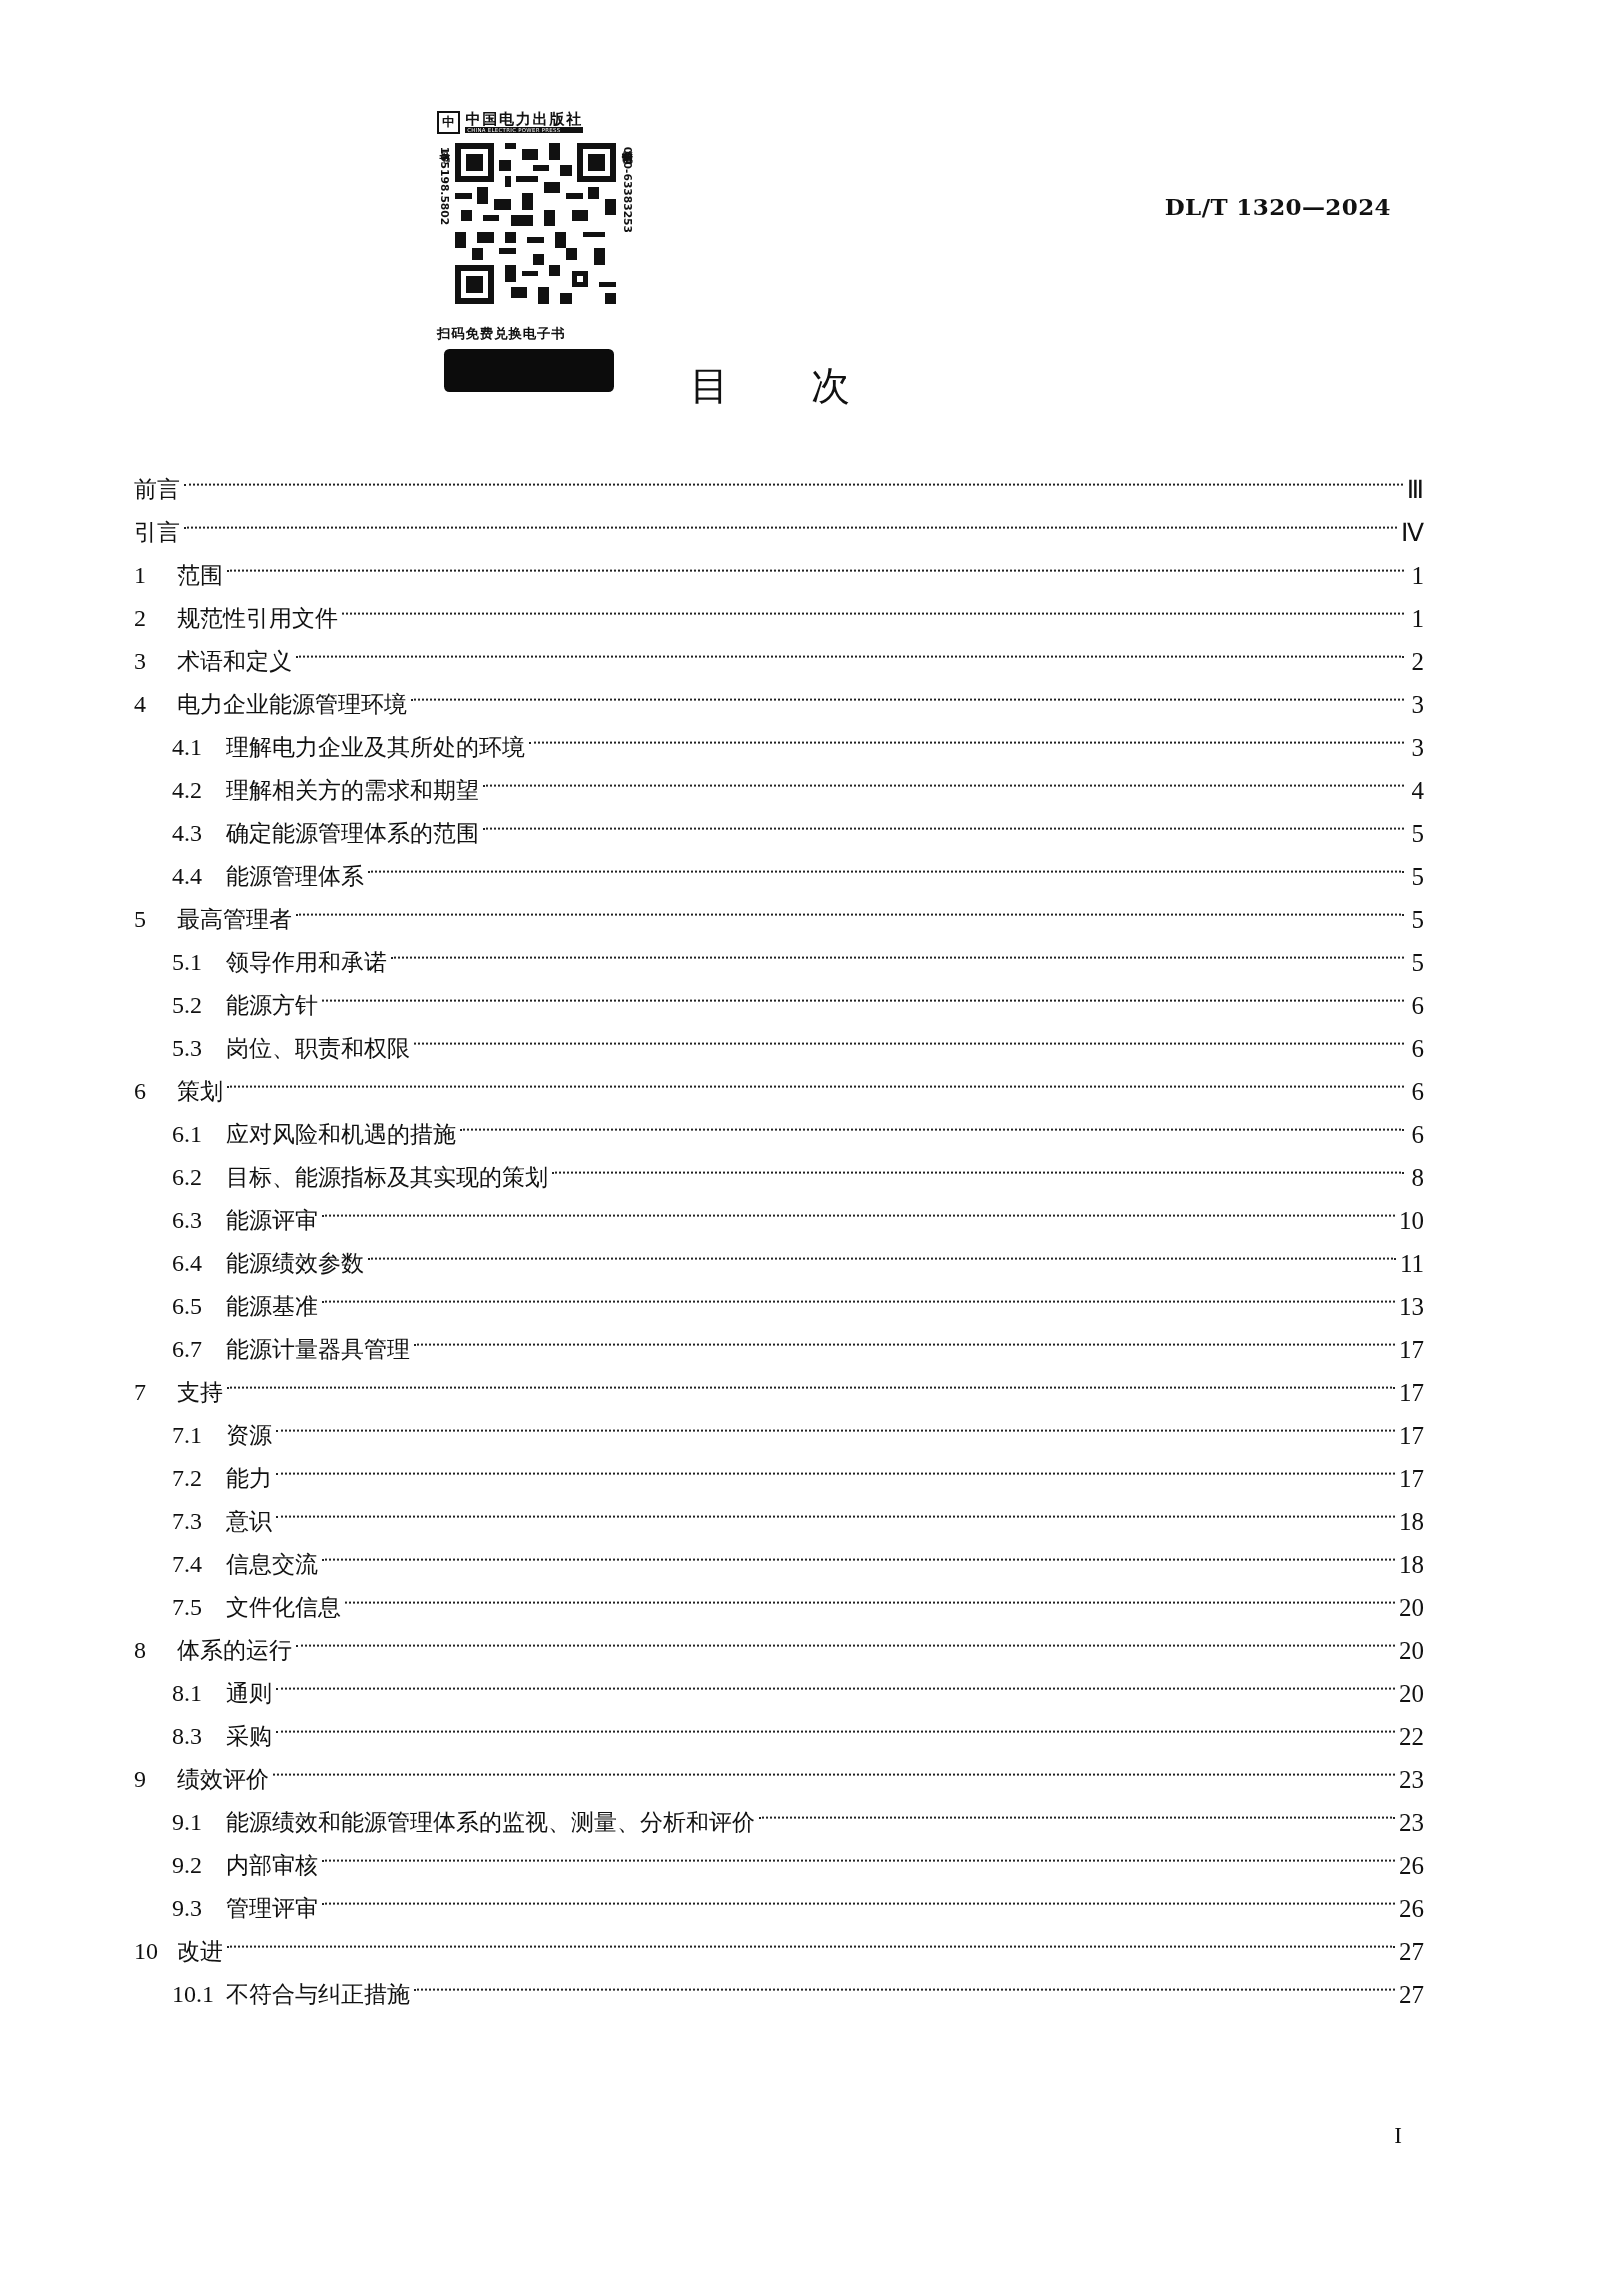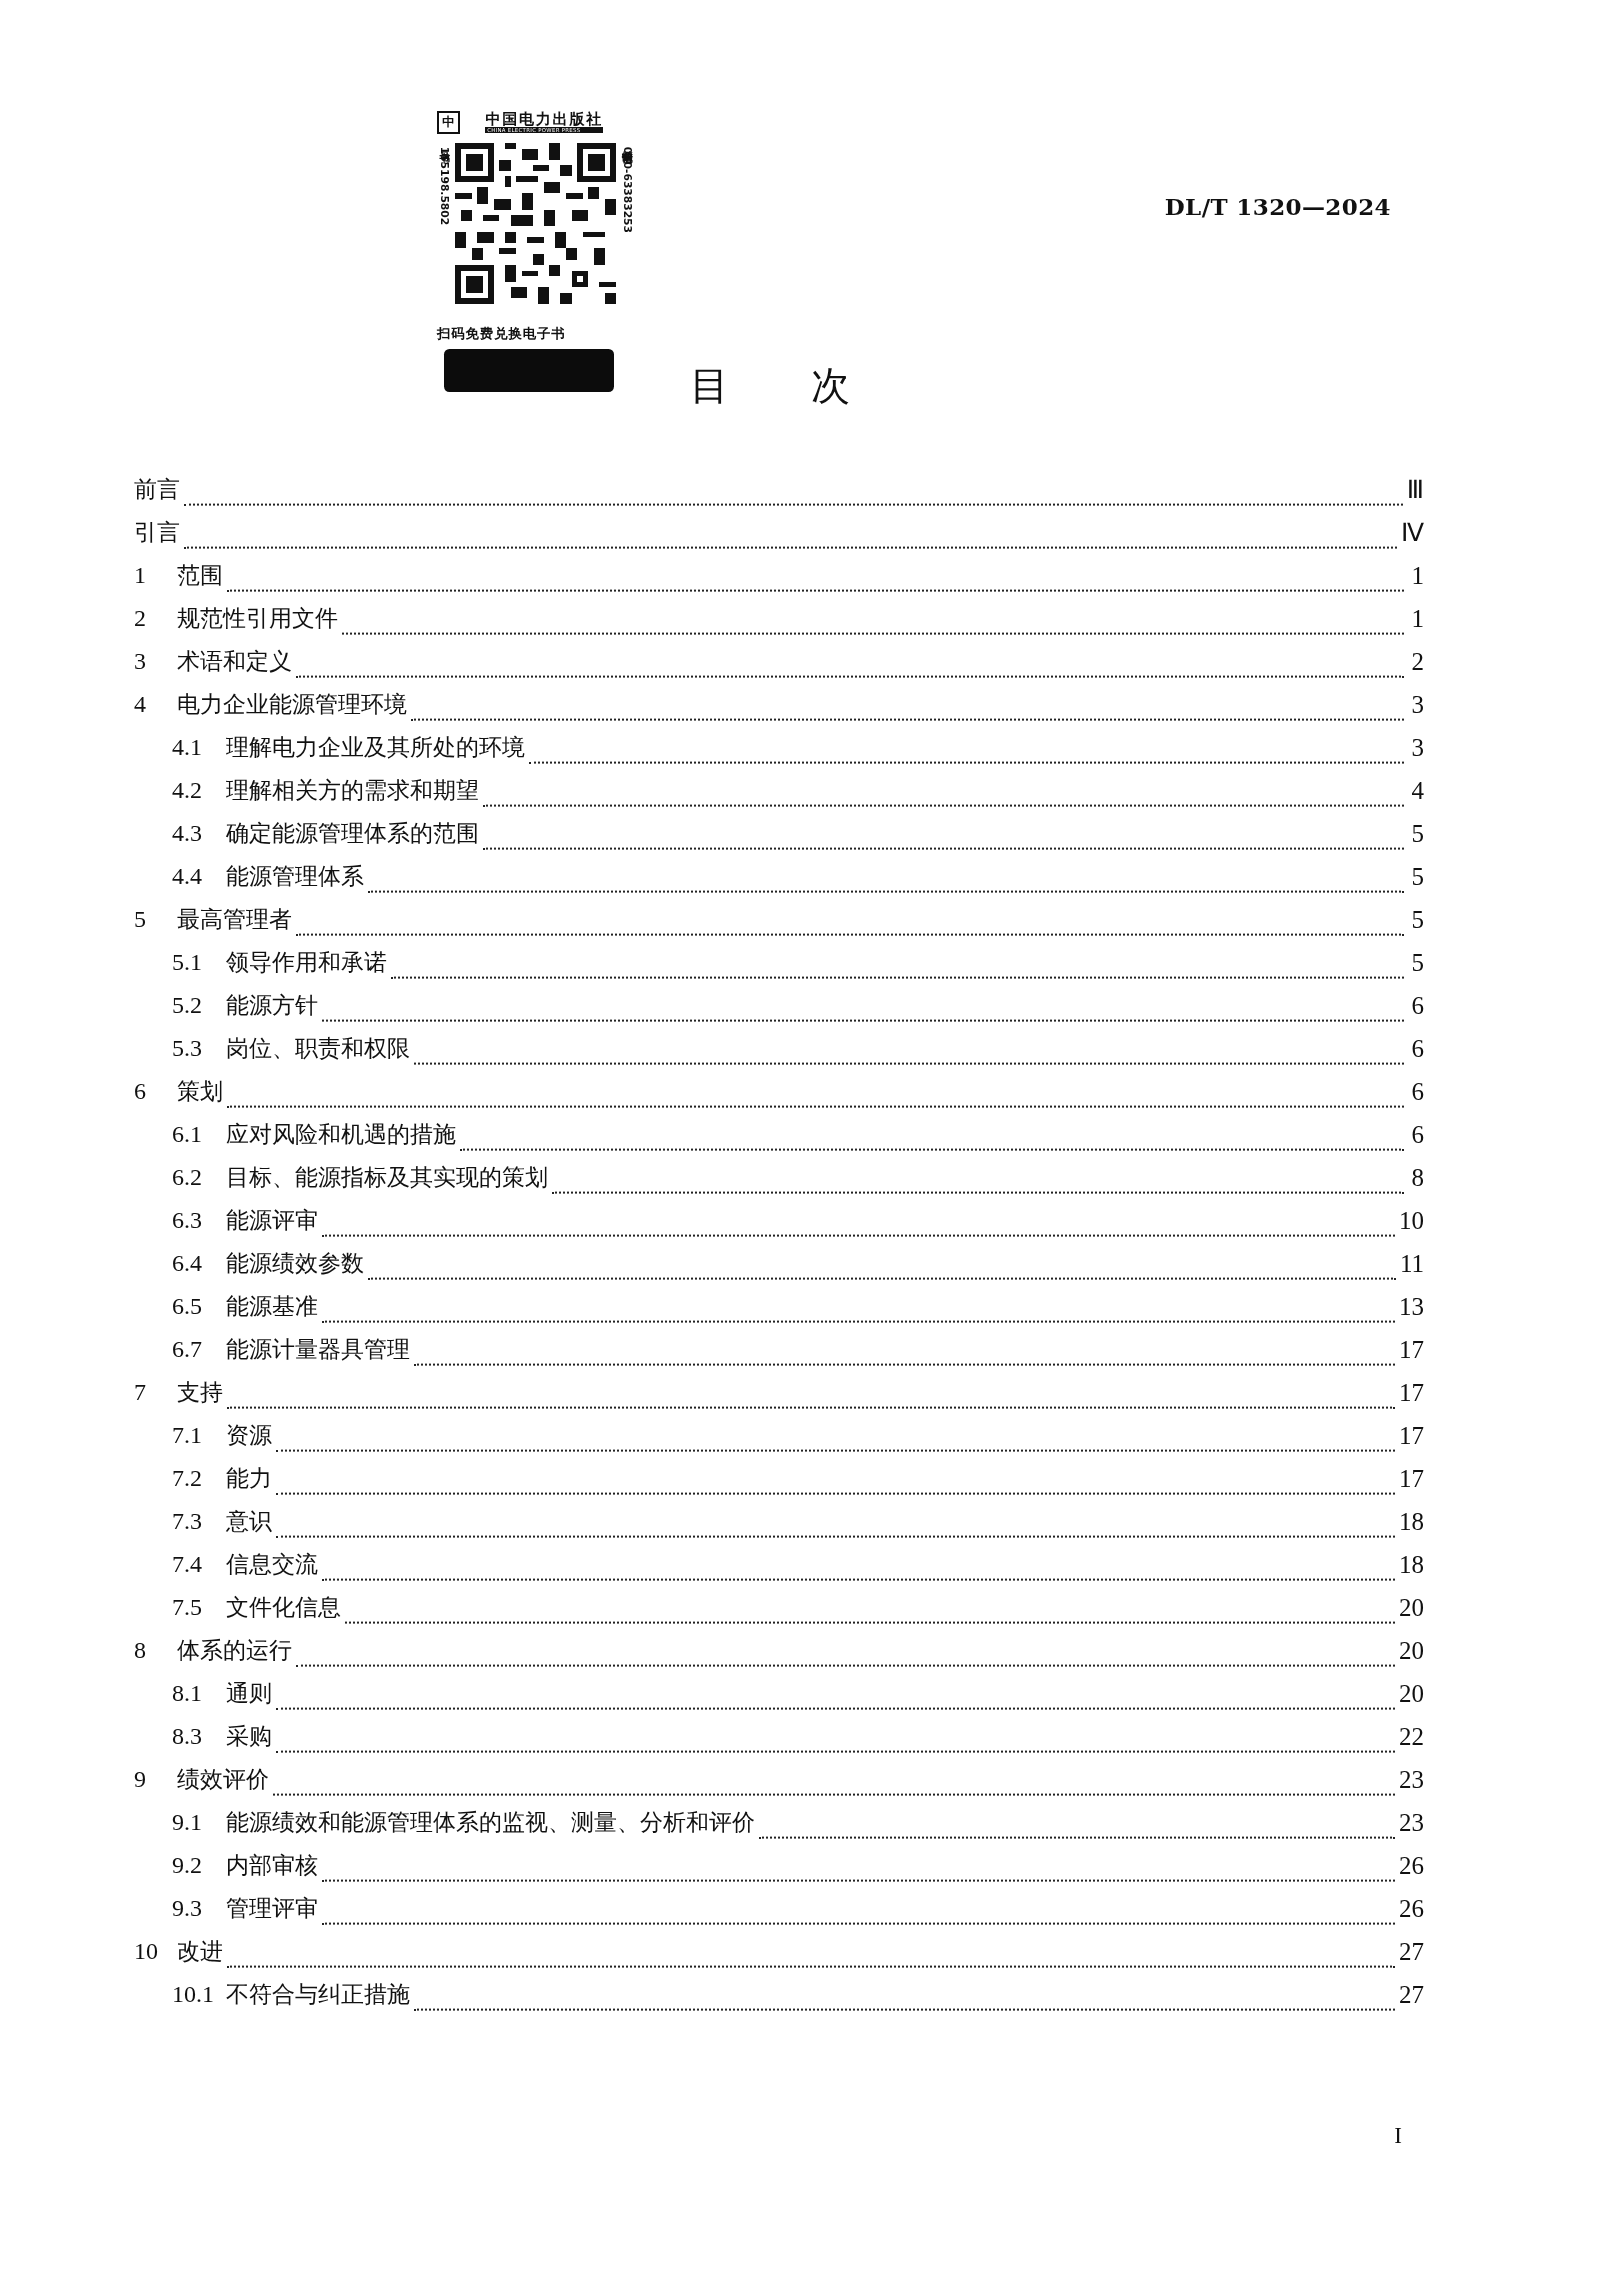--- a/index.html
+++ b/index.html
@@ -4,38 +4,38 @@
 <style>
   html, body { margin: 0; padding: 0; background: #ffffff; }
   body { width: 1608px; height: 2294px; position: relative; overflow: hidden;
          font-family: "DejaVu Serif", "Liberation Serif", serif; color: #111; }
 
   
   .qr-block { position: absolute; left: 437px; top: 106px; width: 197px; }
   .publisher { display: flex; align-items: center; gap: 5.4px; height: 32px; }
   .pub-logo { width: 23px; height: 23px; border: 2.7px solid #111; box-sizing: border-box;
               display: flex; align-items: center; justify-content: center; font-size: 12.5px; font-weight: bold; }
-  .pub-text { display: flex; flex-direction: column; margin-left: 20px; }
+  .pub-text { display: flex; flex-direction: column; }
   .pub-name { font-size: 15px; font-weight: bold; letter-spacing: 1.8px; font-family: "DejaVu Sans", sans-serif; line-height: 16px; }
   .pub-name-en { font-size: 5.4px; background: #111; color: #fff; padding: 0 1.8px; letter-spacing: 0.3px; font-family: "DejaVu Sans", sans-serif; }
   .qr-row { display: flex; align-items: stretch; margin-top: 5.4px; }
   .side-text { writing-mode: vertical-rl; font-size: 10.7px; font-weight: bold; font-family: "DejaVu Sans", sans-serif; width: 14.3px; line-height: 14.3px; }
   .qr-code { width: 161px; height: 161px; margin: 0 3.6px; }
   .scan-text { font-size: 13.4px; font-weight: bold; margin-top: 21px; letter-spacing: 0.9px; font-family: "DejaVu Sans", sans-serif; }
   .redacted { width: 170px; height: 43px; background: #0c0c0c; border-radius: 5.4px; margin-top: 5.4px; margin-left: 7.2px; }
 
   .doc-code { position: absolute; right: 217px; top: 193px; font-size: 23px; font-weight: bold; letter-spacing: 0.4px; }
 
   .toc-title { position: absolute; left: 690px; top: 333px; font-size: 39px; font-family: "DejaVu Sans", sans-serif; font-weight: normal; text-decoration: underline; }
   .toc-title span { display: inline-block; }
   .toc-title .gap { width: 82px; }
 
   
   .toc { position: absolute; left: 134px; top: 468px; width: 1290px; }
-  .toc-row { display: flex; align-items: flex-end; height: 43px; line-height: 43px; font-size: 24px; }
+  .toc-row { display: flex; align-items: center; height: 43px; line-height: 43px; font-size: 24px; }
   .toc-row.l2 { padding-left: 38px; }
   .toc-num { font-family: "Liberation Serif", serif; min-width: 43px; }
   .toc-row.l2 .toc-num { min-width: 54px; }
   .toc-label { font-family: "DejaVu Sans", sans-serif; font-size: 23px; white-space: nowrap; }
   .leader { flex: 1; border-bottom: 2.7px dotted #222; margin: 0 3.6px; transform: translateY(-5.4px); }
   .toc-page { font-family: "Liberation Serif", serif; text-align: right; min-width: 16px; font-size: 25px; }
 
   .page-footer { position: absolute; right: 206px; top: 2123px; font-size: 23px; font-family: "Liberation Serif", serif; }
 </style>
 </head>

